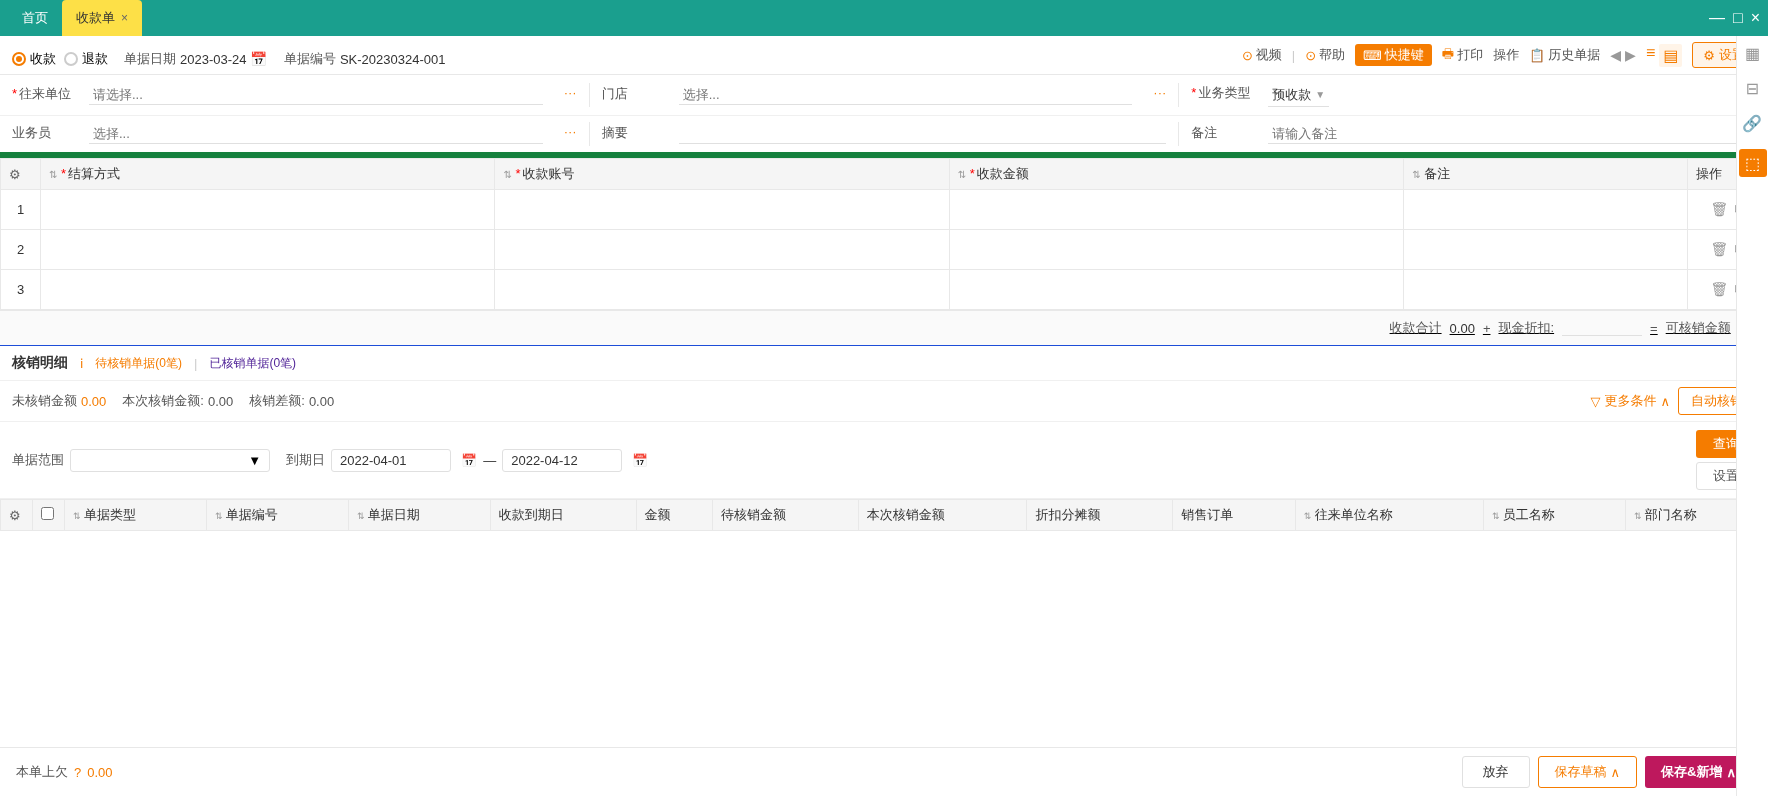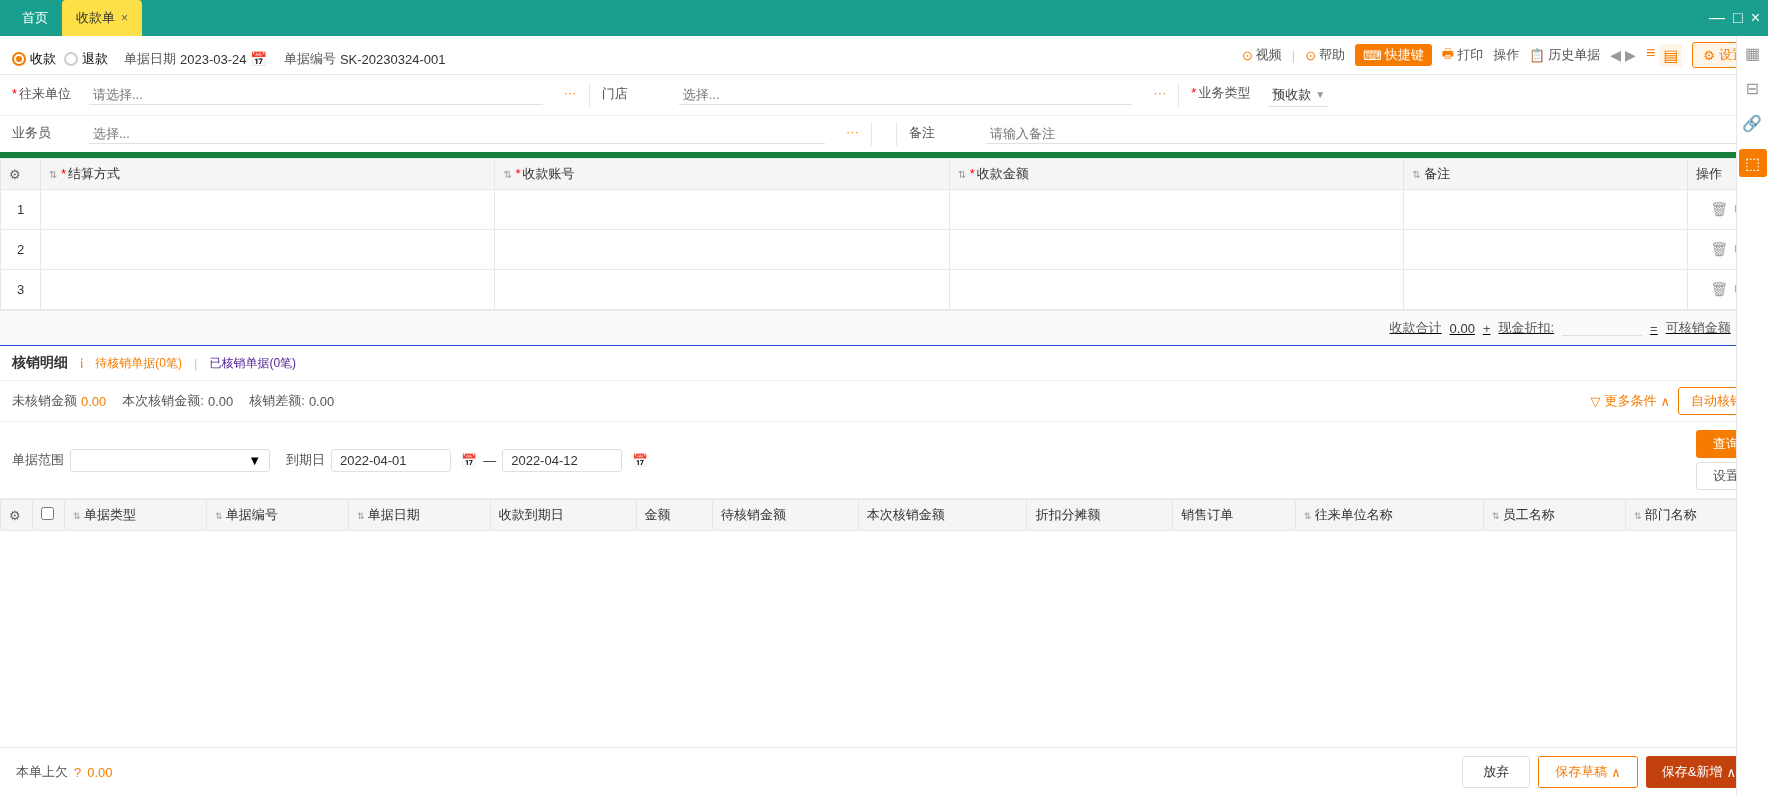--- a/index.html
+++ b/index.html
@@ -381,28 +381,28 @@
       border: 1px solid #f57c00;
       background: #fff;
       color: #f57c00;
       padding: 6px 16px;
       border-radius: 3px;
       cursor: pointer;
       font-size: 13px;
       display: flex; align-items: center; gap: 4px;
     }
     .btn-save-new {
-      background: #c2410c;
+      background: #be185d;
       color: #fff;
       border: none;
       padding: 6px 16px;
       border-radius: 3px;
       cursor: pointer;
       font-size: 13px;
-      display: flex; align-items: center; gap: 4px;
+      display: flex; align-items: center; gap: 4px; font-weight: bold;
     }
 
     
     .right-sidebar {
       position: fixed;
       right: 0;
       top: 36px;
       width: 32px;
       height: calc(796px - 36px);
       background: #fff;
@@ -537,20 +537,24 @@
     </div>
   </div>
 
   <div class="form-row2">
     <div class="form-field" style="flex:2">
       <span class="form-label">业务员</span>
       <input class="form-input" type="text" placeholder="选择..." style="">
       <span class="form-ellipsis">···</span>
     </div>
     <div class="field-separator"></div>
+    <div class="form-field" style="flex:2">
+      <span class="form-label">摘要</span>
+      <input class="form-input" type="text" style="">
+    </div>
     <div class="field-separator"></div>
     <div class="form-field" style="flex:2">
       <span class="form-label">备注</span>
       <input class="form-input" type="text" placeholder="请输入备注" style="">
     </div>
   </div>
 
   <div class="table-section">
     <table class="data-table">
       <thead>

